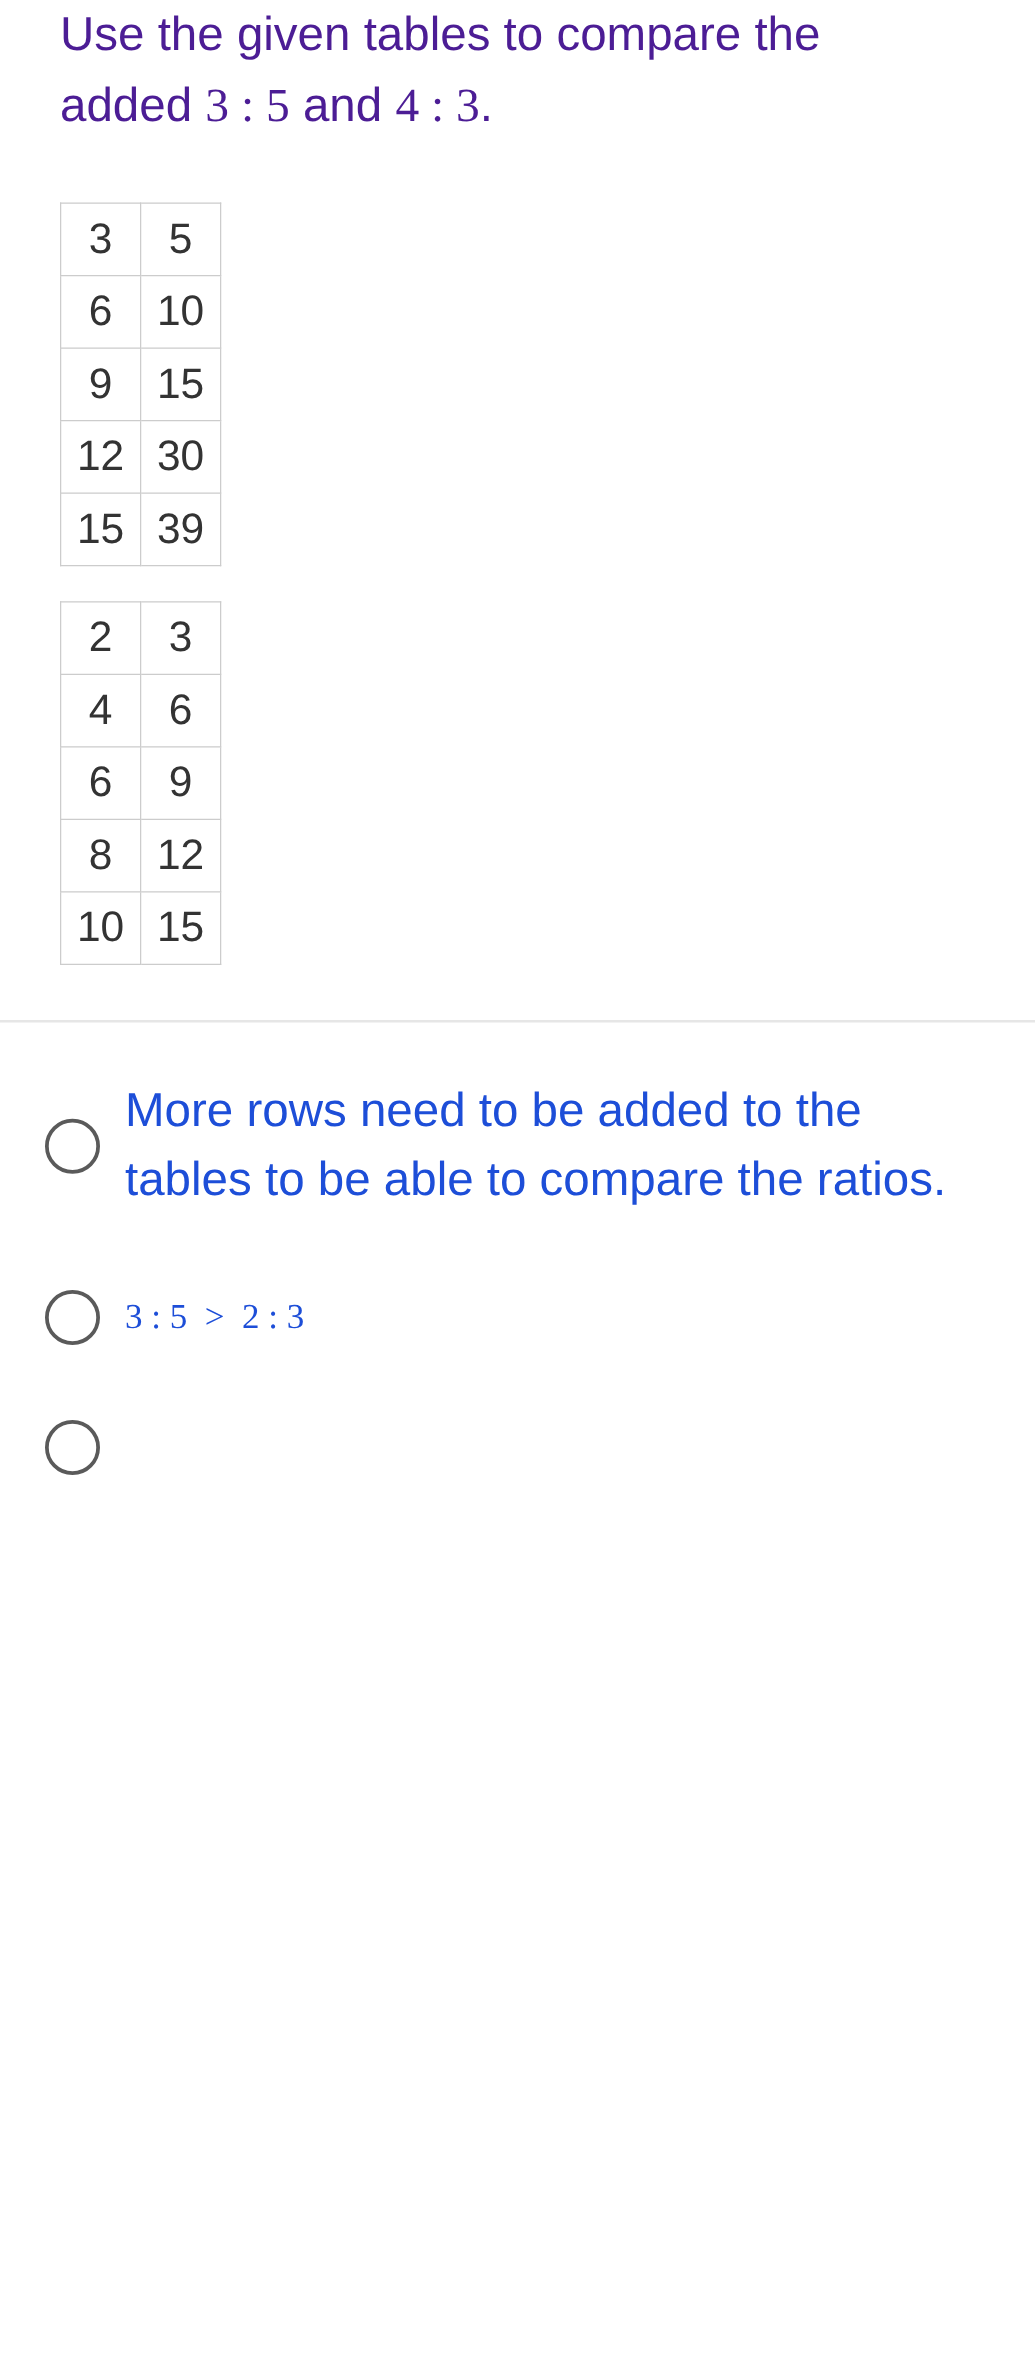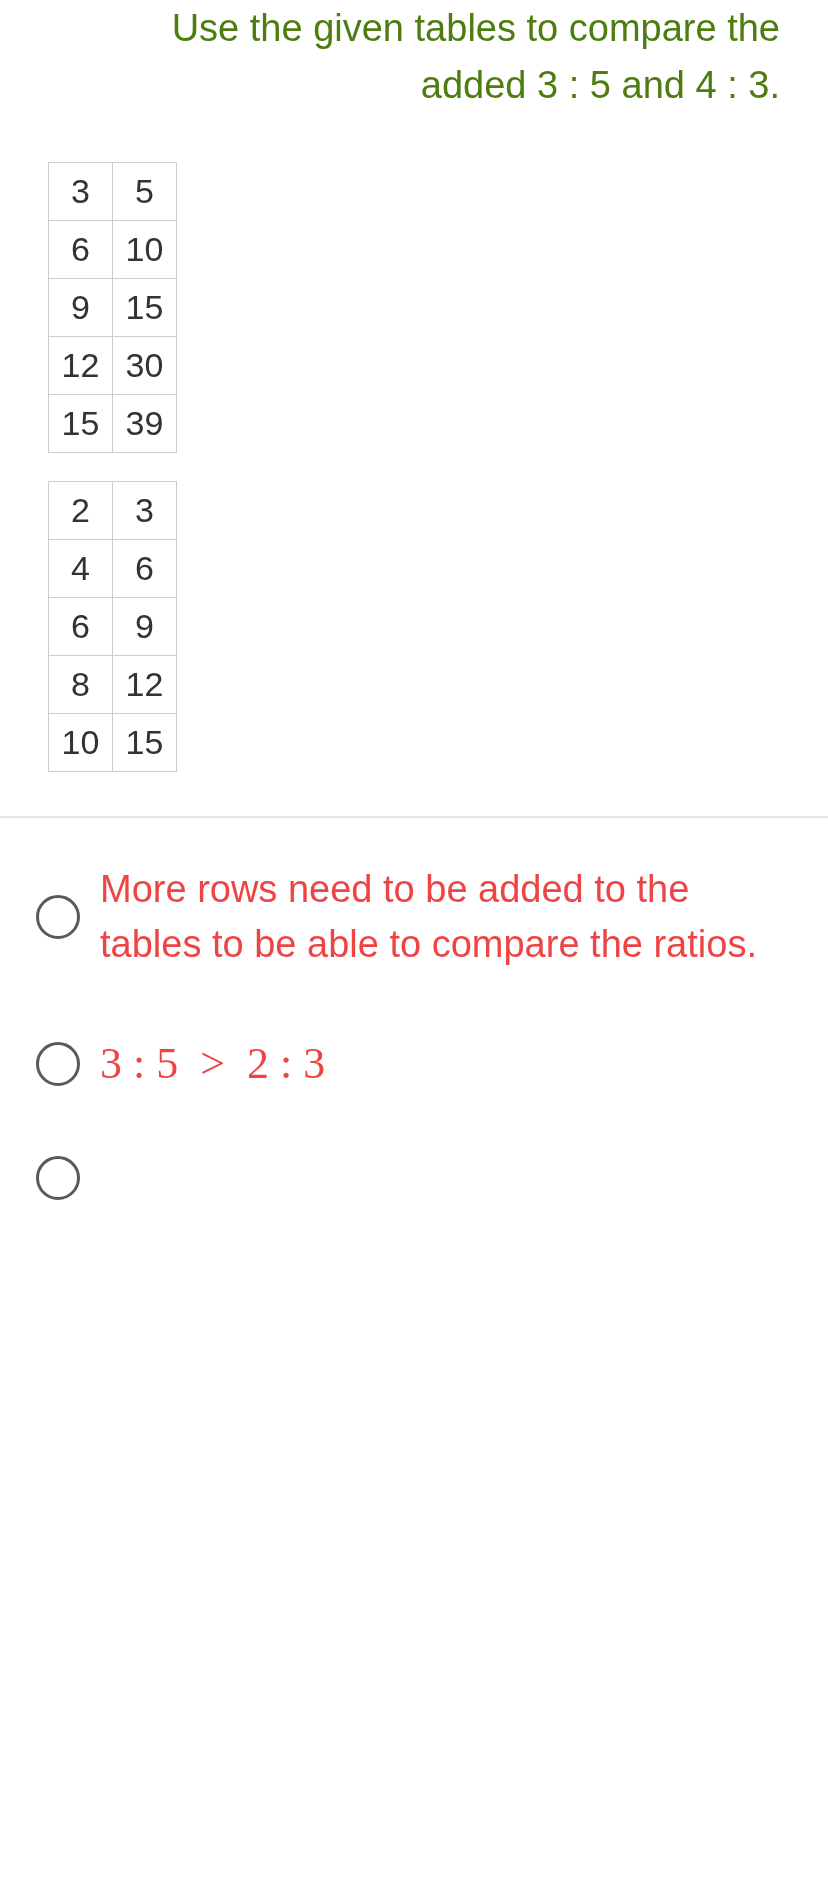--- a/index.html
+++ b/index.html
@@ -13,27 +13,26 @@
     color: #333;
     width: 828px;
     background: #fff;
   }
   .content {
     padding: 0 48px;
   }
   .question-text {
     font-size: 38px;
     line-height: 1.5;
-    color: #4d7c0f;
+    color: #4c1d95;
     margin-bottom: 48px;
     padding-top: 0;
-    text-align: right;
   }
   .question-text .mathy {
-    font-family: Liberation Sans, sans-serif;
+    font-family: Liberation Serif, serif;
   }
   .ratio-table {
     border-collapse: collapse;
     margin-bottom: 28px;
   }
   .ratio-table td {
     border: 1px solid #ccc;
     width: 64px;
     height: 58px;
     text-align: center;
@@ -62,26 +61,26 @@
     flex: 0 0 auto;
     width: 44px;
     height: 44px;
     border: 3px solid #5a5a5a;
     border-radius: 50%;
     background: #fff;
   }
   .option .label {
     font-size: 38px;
     line-height: 1.45;
-    color: #ef4444;
+    color: #1d4ed8;
   }
   .option .label.mathy {
     font-family: "Times New Roman", Times, serif;
     white-space: pre;
-    font-size: 44px;
+    font-size: 28px;
   }
   .option.align-center .radio {
     align-self: center;
   }
 </style>
 </head>
 <body>
 
 <div class="content">
   <p class="question-text">

